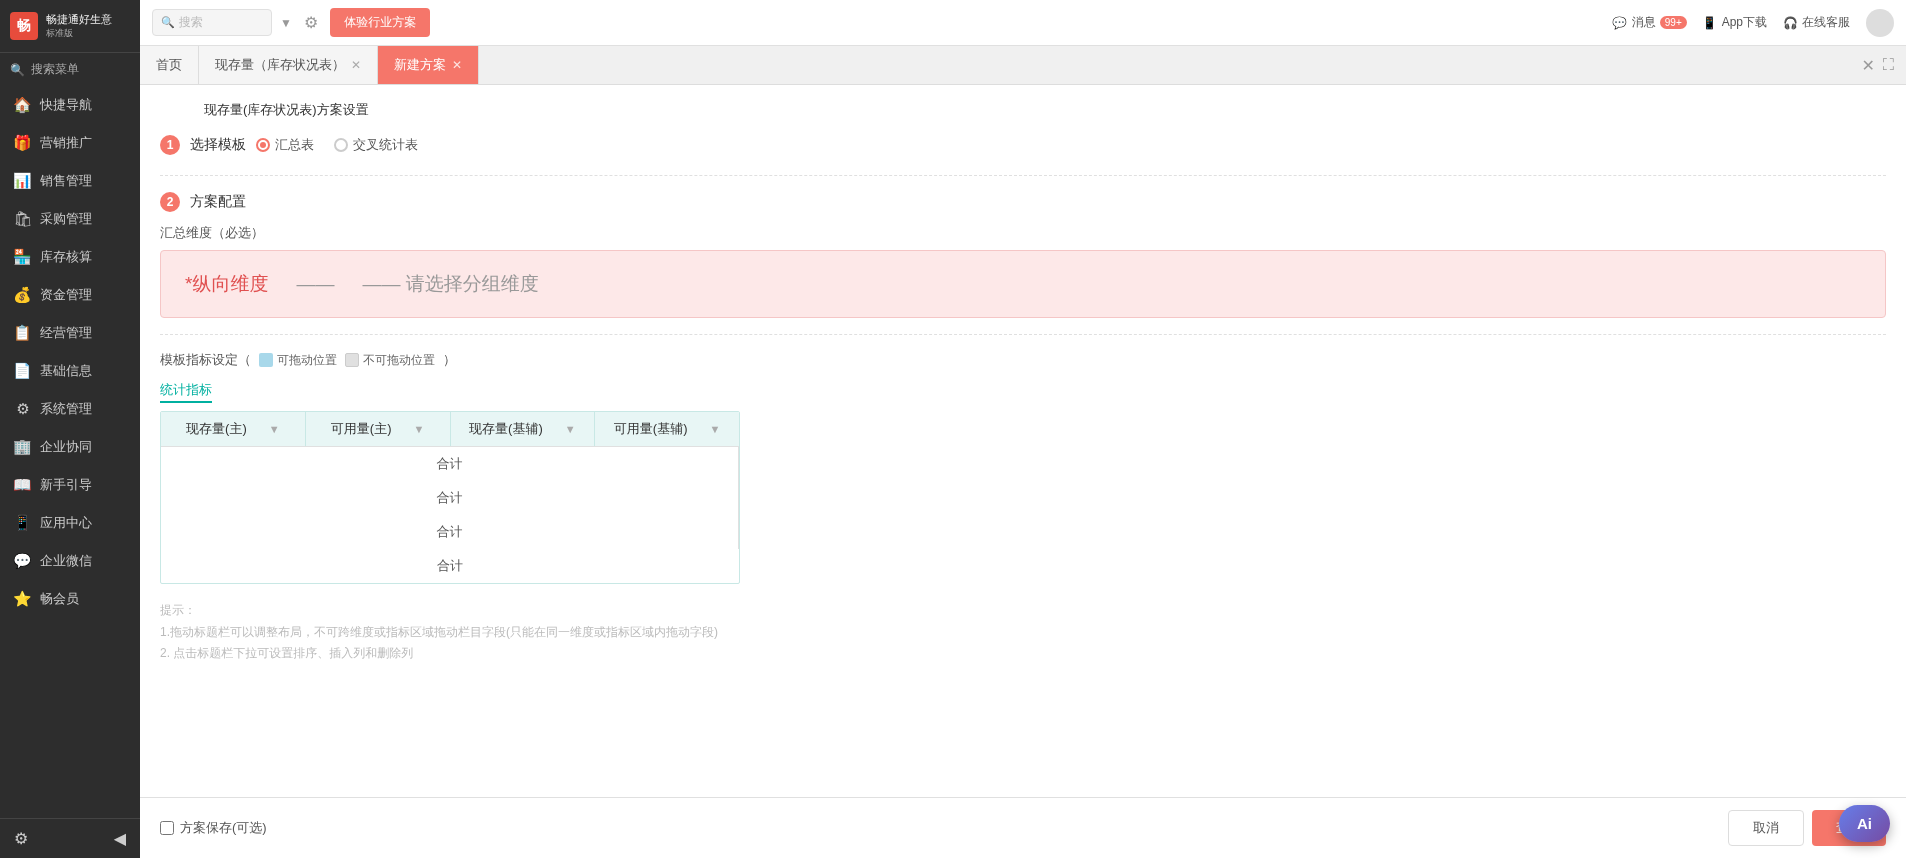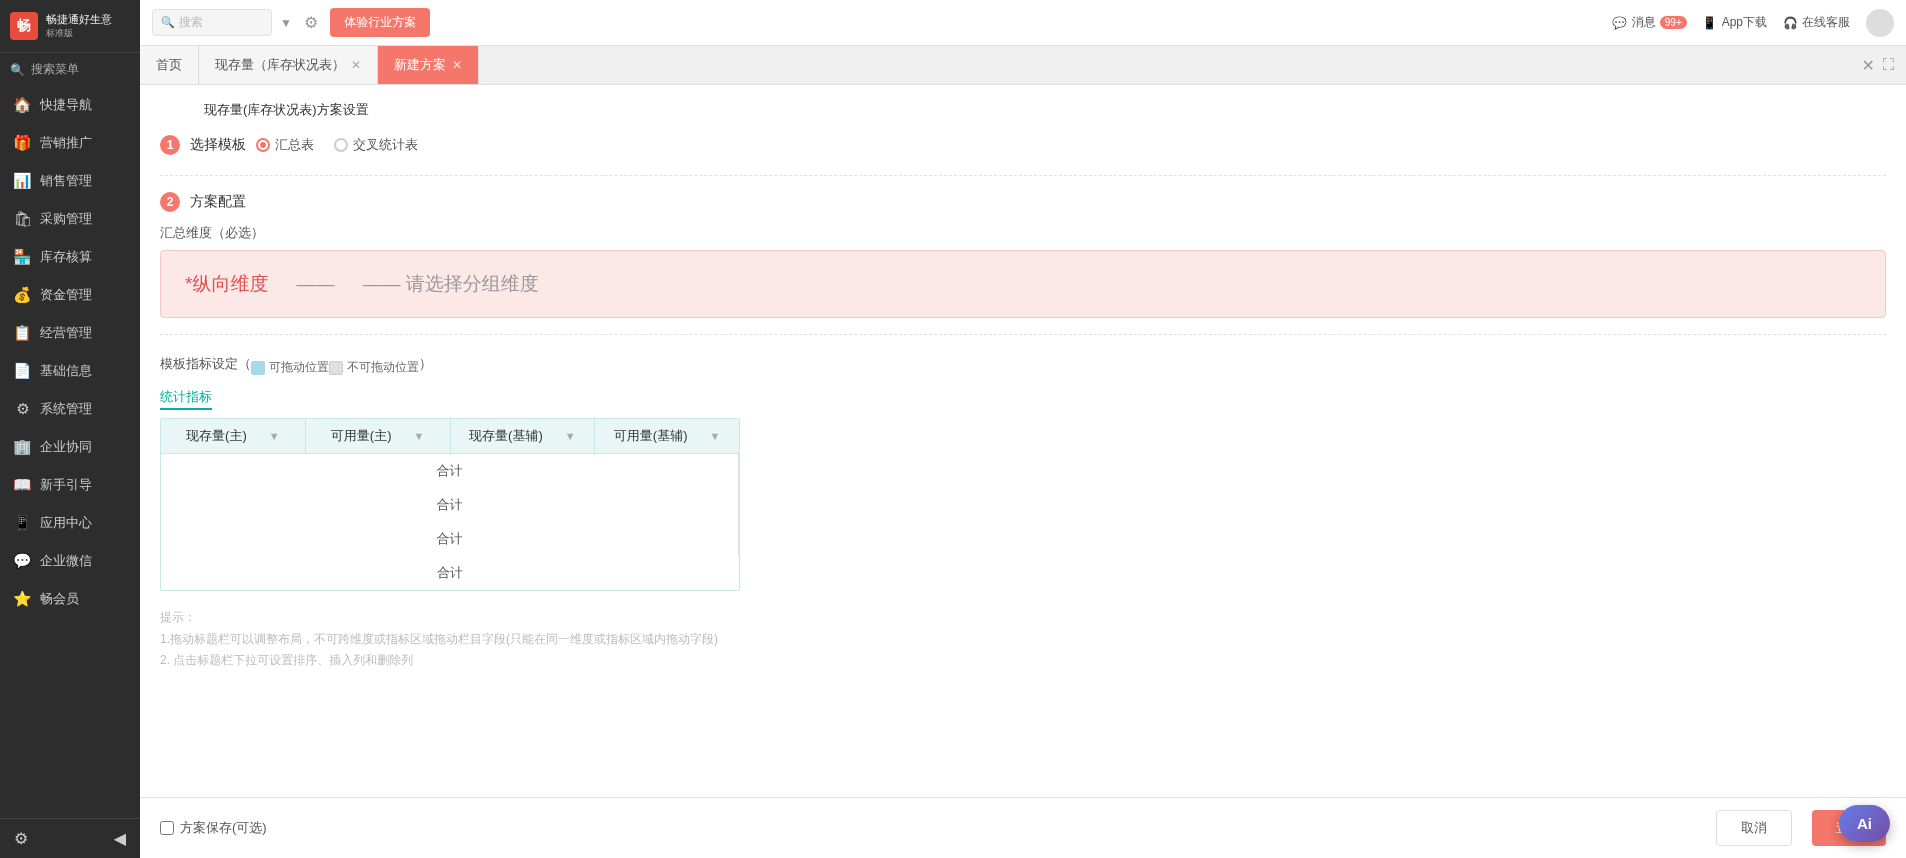--- a/index.html
+++ b/index.html
@@ -148,22 +148,22 @@
       background: #fde8e8; border: 1px solid #f5c6c6;
       border-radius: 4px; padding: 20px 24px; margin-bottom: 16px;
     }
     .dimension-label { font-size: 19px; color: #e05050; display: flex; align-items: center; gap: 20px; }
     .dimension-label span.required { color: #e05050; }
     .dimension-dash { color: #999; margin: 0 8px; }
     .dimension-placeholder { color: #999; }
 
     
     .indicator-settings { margin-bottom: 12px; }
-    .indicator-label { font-size: 13px; color: #555; margin-bottom: 10px; display: flex; align-items: center; }
-    .legend-item { display: flex; align-items: center; gap: 4px; font-size: 12px; color: #666; margin-top: 8px; }
+    .indicator-label { font-size: 13px; color: #555; margin-bottom: 10px; display: flex; align-items: center; gap: 8px; }
+    .legend-item { display: flex; align-items: center; gap: 4px; font-size: 12px; color: #666; }
     .legend-box { width: 14px; height: 14px; border-radius: 2px; }
     .legend-box.draggable { background: #a8d8ea; }
     .legend-box.non-draggable { background: #e0e0e0; border: 1px solid #ccc; }
 
     
     .stats-section { }
     .stats-title { font-size: 13px; color: #00b0a0; font-weight: 500; margin-bottom: 8px; border-bottom: 2px solid #00b0a0; display: inline-block; padding-bottom: 2px; }
     .stats-header-cell {
       background: #e8f6f5; padding: 8px 7px;
       border-right: 1px solid #c8e8e5; font-size: 13px; color: #333;
@@ -181,21 +181,21 @@
     .hint-area { margin-top: 16px; color: #bbb; font-size: 12px; line-height: 1.8; }
 
     
     .content-footer {
       position: absolute; bottom: 0; left: 0; right: 0;
       background: #fff; border-top: 1px solid #e0e0e0;
       padding: 12px 20px;
       display: flex; align-items: center; justify-content: space-between; margin-top: 48px;
     }
     .save-option { display: flex; align-items: center; gap: 6px; font-size: 13px; color: #555; cursor: pointer; }
-    .footer-btns { display: flex; gap: 20px; }
+    .footer-btns { display: flex; gap: 8px; }
     .btn-cancel { padding: 8px 24px; border: 1px solid #ddd; background: white; color: #555; border-radius: 4px; cursor: pointer; font-size: 13px; }
     .btn-query { padding: 8px 24px; border: none; background: #f5766a; color: white; border-radius: 4px; cursor: pointer; font-size: 13px; }
 
     
     .sidebar-scroll::-webkit-scrollbar { width: 4px; }
     .sidebar-scroll::-webkit-scrollbar-thumb { background: #555; border-radius: 2px; }
 
     
     .ai-bubble {
       position: fixed; bottom: 16px; right: 16px;

